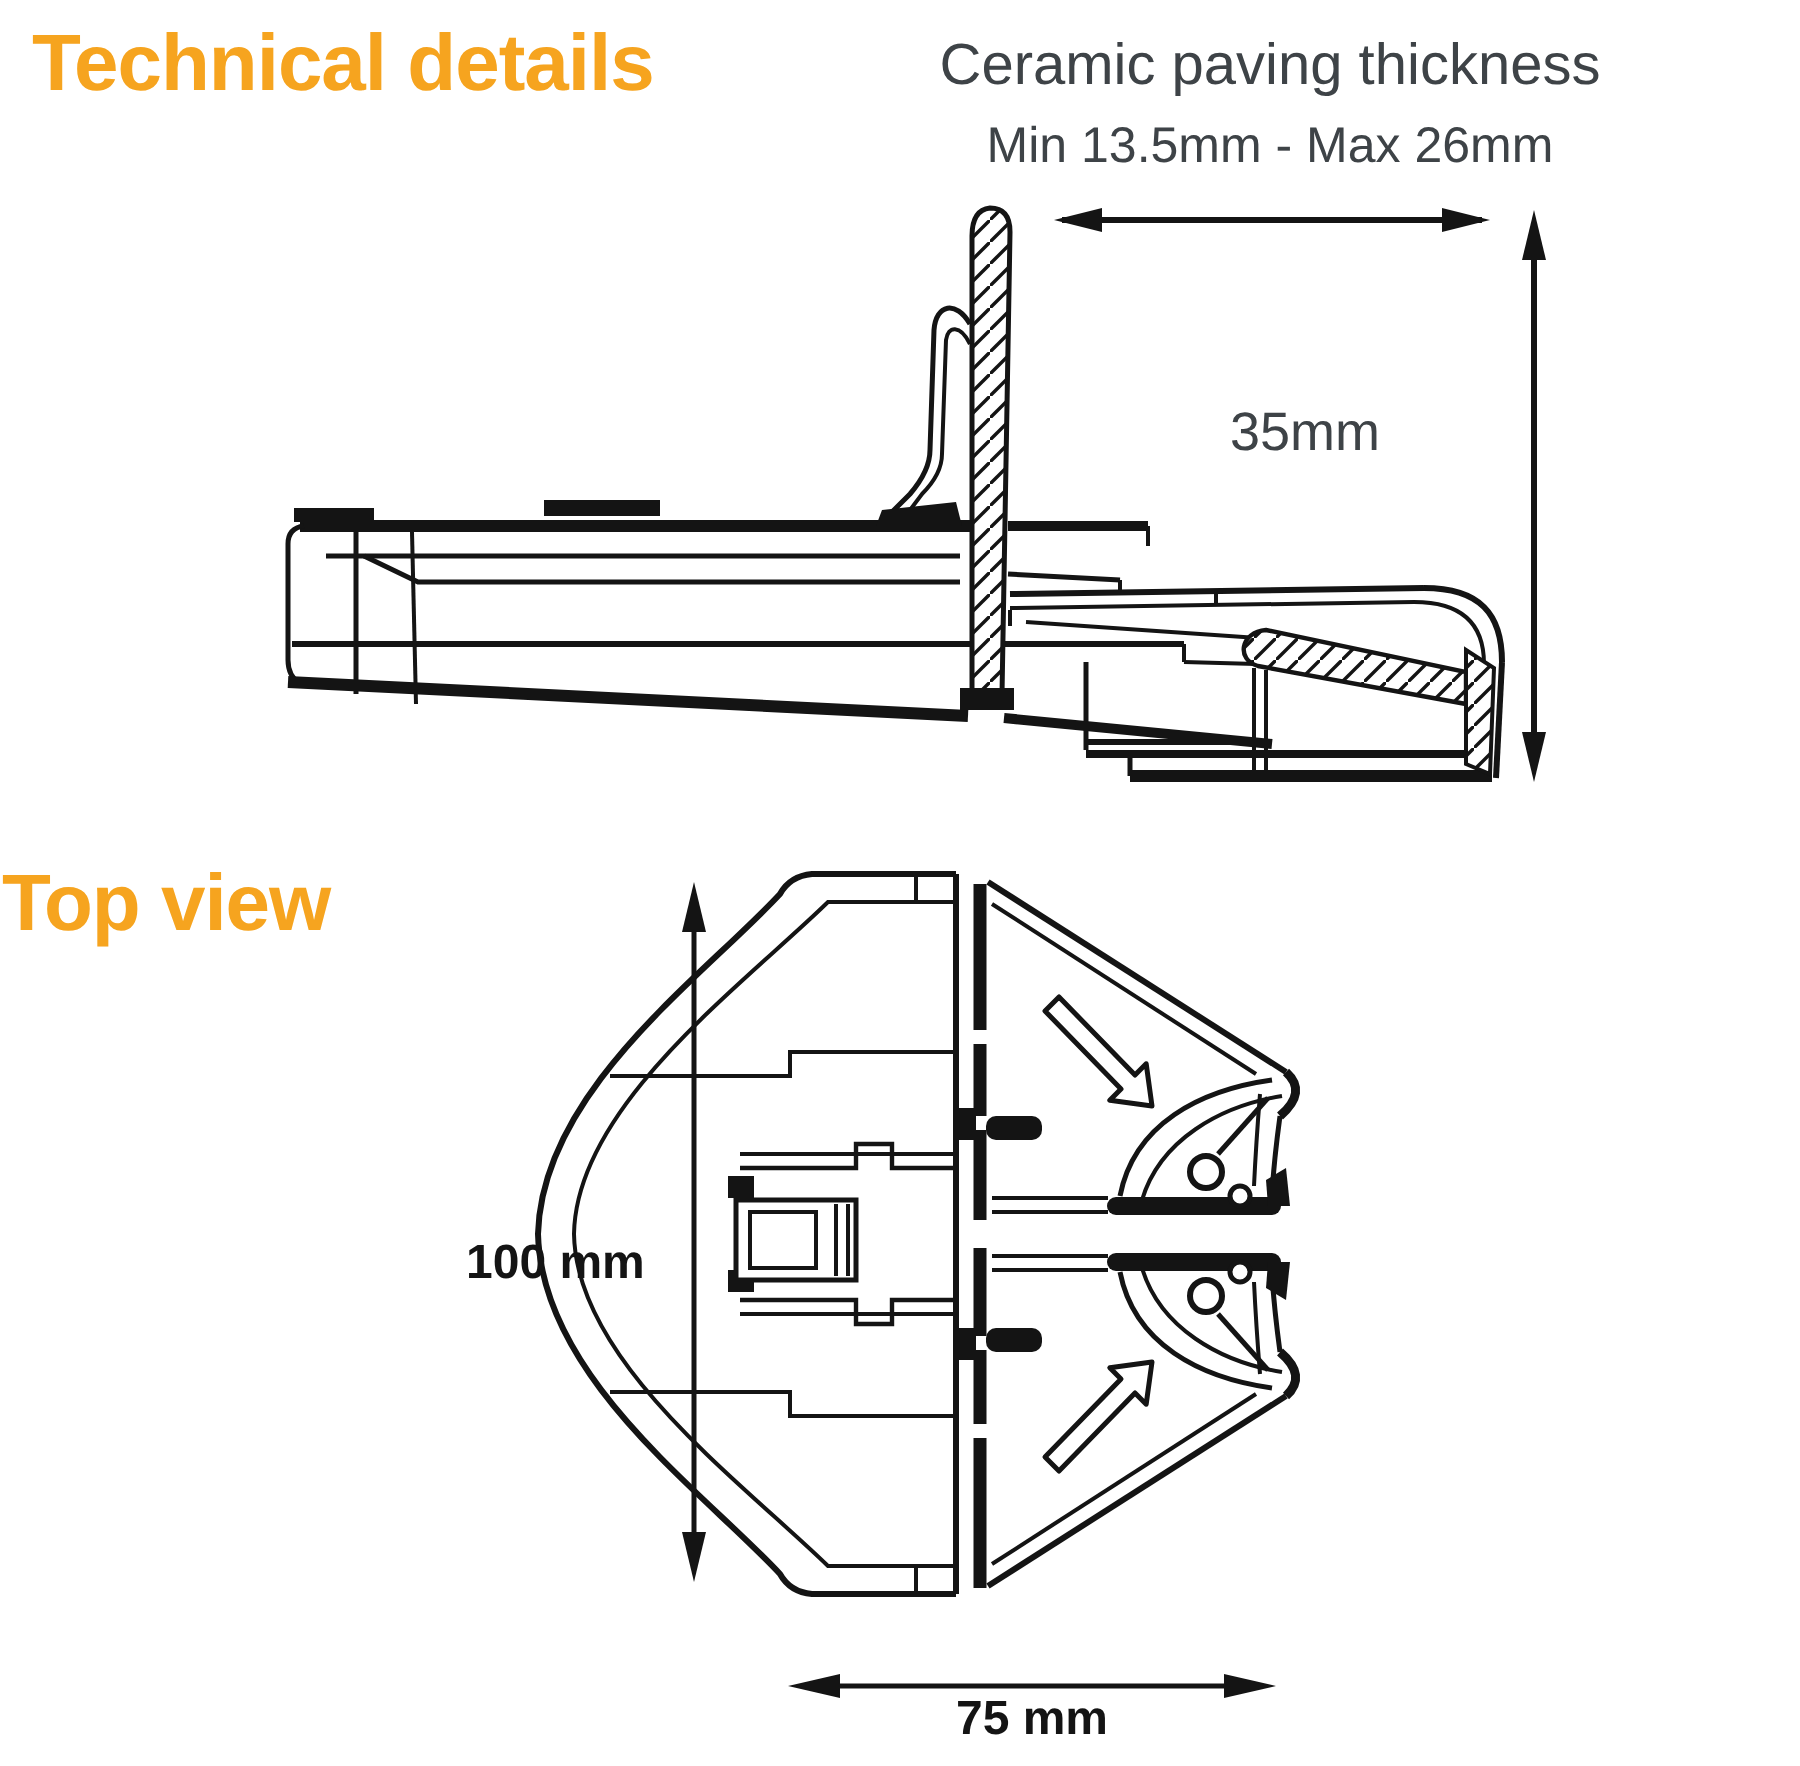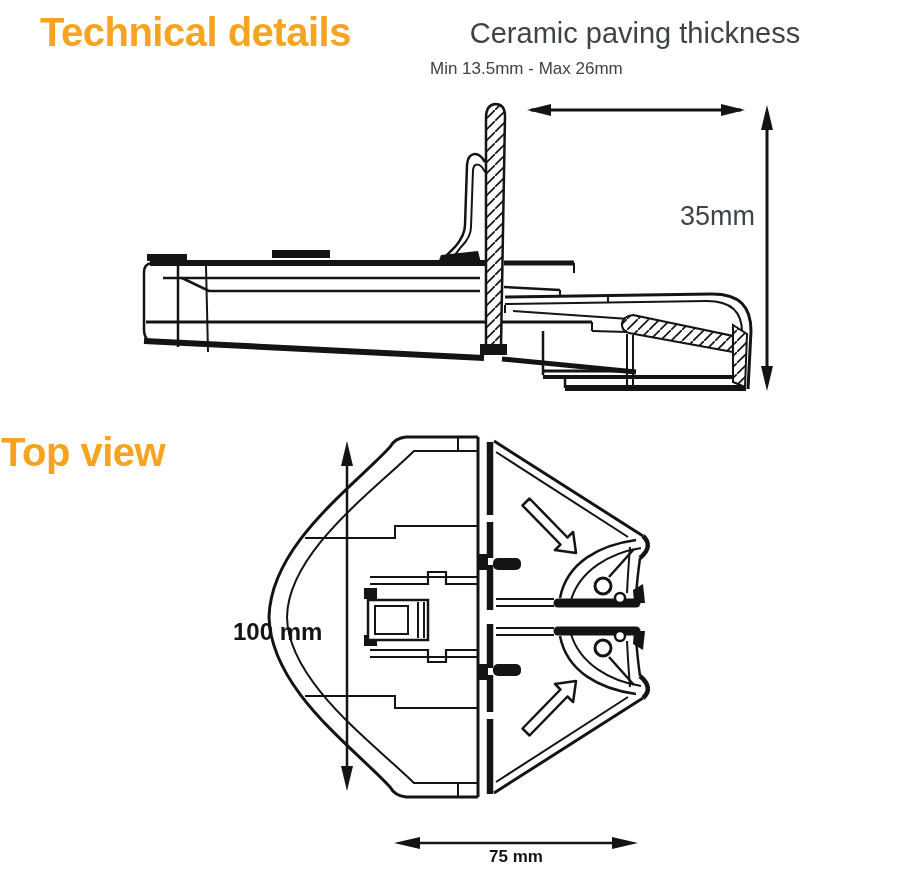--- a/index.html
+++ b/index.html
@@ -5,34 +5,34 @@
   html,body{margin:0;padding:0;background:#fff;}
   .page{
     position:relative;width:900px;height:883px;background:#fff;overflow:hidden;
     font-family:"Liberation Sans","DejaVu Sans",sans-serif;
   }
   .page svg{position:absolute;left:0;top:0;}
   .heading-orange{
     position:absolute;color:#F6A41F;font-weight:bold;font-size:40px;
     letter-spacing:-0.5px;line-height:1;margin:0;
   }
-  #heading-technical{left:16px;top:12px;margin-left:24px;}
+  #heading-technical{left:16px;top:12px;}
   #heading-topview{left:1px;top:432px;}
   .cer-title{
     position:absolute;left:430px;top:18px;width:410px;text-align:center;
     font-size:29px;color:#3E4347;line-height:1.1;
   }
   .cer-range{
-    position:absolute;left:430px;top:60px;width:410px;
-    font-size:17px;color:#3E4347;line-height:1.1;
+    position:absolute;left:430px;top:60px;width:410px;text-align:center;
+    font-size:25px;color:#3E4347;line-height:1.1;
   }
   .dim{position:absolute;line-height:1;}
-  .dim-35{left:615px;top:203px;width:140px;text-align:right;font-size:27px;color:#3E4347;}
+  .dim-35{left:615px;top:203px;width:140px;text-align:left;font-size:27px;color:#3E4347;}
   .dim-100{left:233px;top:620px;width:110px;text-align:left;font-size:24px;font-weight:bold;color:#141414;}
-  .dim-75{left:440px;top:848px;width:152px;text-align:center;font-size:17px;font-weight:bold;color:#141414;}
+  .dim-75{left:440px;top:848px;width:152px;text-align:center;font-size:24px;font-weight:bold;color:#141414;}
   .ln{fill:none;stroke:#141414;}
   .fl{fill:#141414;stroke:none;}
   .wh{fill:#ffffff;stroke:none;}
 </style>
 </head>
 <body>
 
 <div class="page">
 
   <svg width="900" height="883" viewBox="0 0 900 883">

